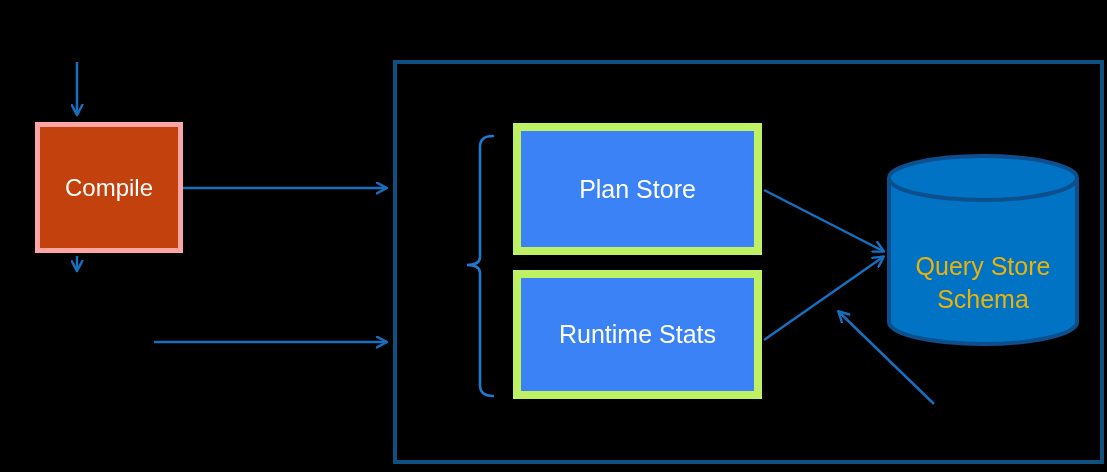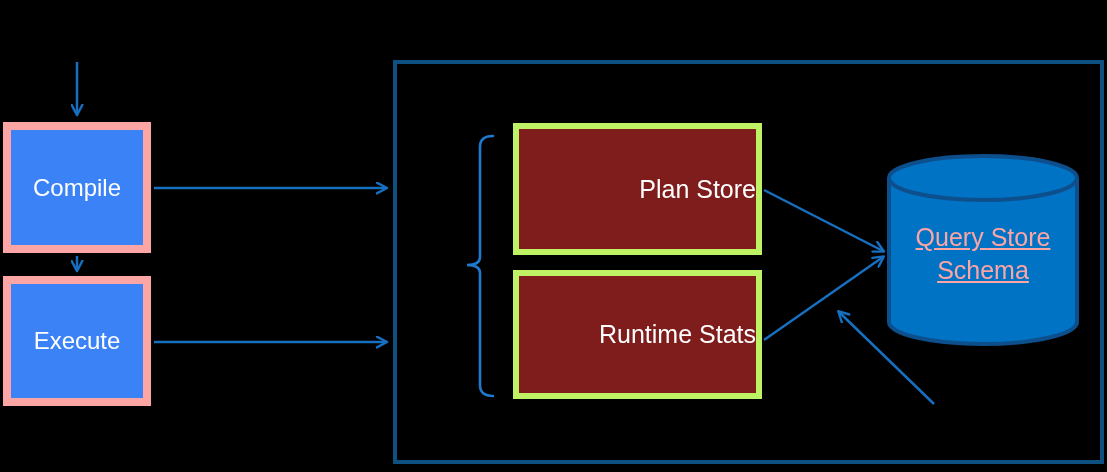--- a/index.html
+++ b/index.html
@@ -24,56 +24,55 @@
   .node {
     position: absolute;
     display: flex;
     align-items: center;
     justify-content: center;
     color: #ffffff;
     box-sizing: border-box;
     text-align: center;
   }
   .blue-box {
-    background: #3b82f6;
-    border: 8px solid #fca5a5;
+    background: #c2410c;
+    border: 5px solid #fca5a5;
     font-size: 24px;
+    margin-left: 32px;
   }
   .orange-box {
-    background: #7f1d1d;
-    border: 6px solid #bef264;
+    background: #3b82f6;
+    border: 8px solid #bef264;
     font-size: 25px;
-    justify-content: flex-end;
   }
   .compile-box  { left: 3px;   top: 122px; width: 148px; height: 131px; }
   .execute-box  { left: 3px;   top: 276px; width: 148px; height: 130px; }
   .plan-box     { left: 513px; top: 123px; width: 249px; height: 132px; }
   .runtime-box  { left: 513px; top: 270px; width: 249px; height: 129px; }
   .container-rect {
     position: absolute;
     left: 393px; top: 60px;
     width: 711px; height: 404px;
     border: 4px solid #0e5181;
     box-sizing: border-box;
     background: transparent;
   }
   .cylinder-label {
     position: absolute;
-    left: 889px; top: 141px;
+    left: 889px; top: 170px;
     width: 188px; height: 186px;
     padding-top: 40px;
     box-sizing: border-box;
     display: flex;
     align-items: center;
     justify-content: center;
     text-align: center;
-    color: #fca5a5;
+    color: #eab308;
     font-size: 25px;
     line-height: 1.32;
-    text-decoration: underline;
   }
   .cylinder-label span { display: inline-block; width: 170px; }
 </style>
 </head>
 <body>
 
 <div class="canvas">
 
   <div class="container-rect"></div>
 
@@ -103,23 +102,20 @@
 
     <line x1="764" y1="340" x2="883" y2="257" stroke="#176fc0" stroke-width="2.5" marker-end="url(#arrowhead)"></line>
 
     <line x1="934" y1="404" x2="839" y2="312" stroke="#176fc0" stroke-width="2.5" marker-end="url(#arrowhead)"></line>
   </svg>
 
   <div class="node blue-box compile-box">
     <span>Compile</span>
   </div>
 
-  <div class="node blue-box execute-box">
-    <span>Execute</span>
-  </div>
 
   <div class="node orange-box plan-box">
     <span>Plan Store</span>
   </div>
 
   <div class="node orange-box runtime-box">
     <span>Runtime Stats</span>
   </div>
 
   <div class="cylinder-label">

